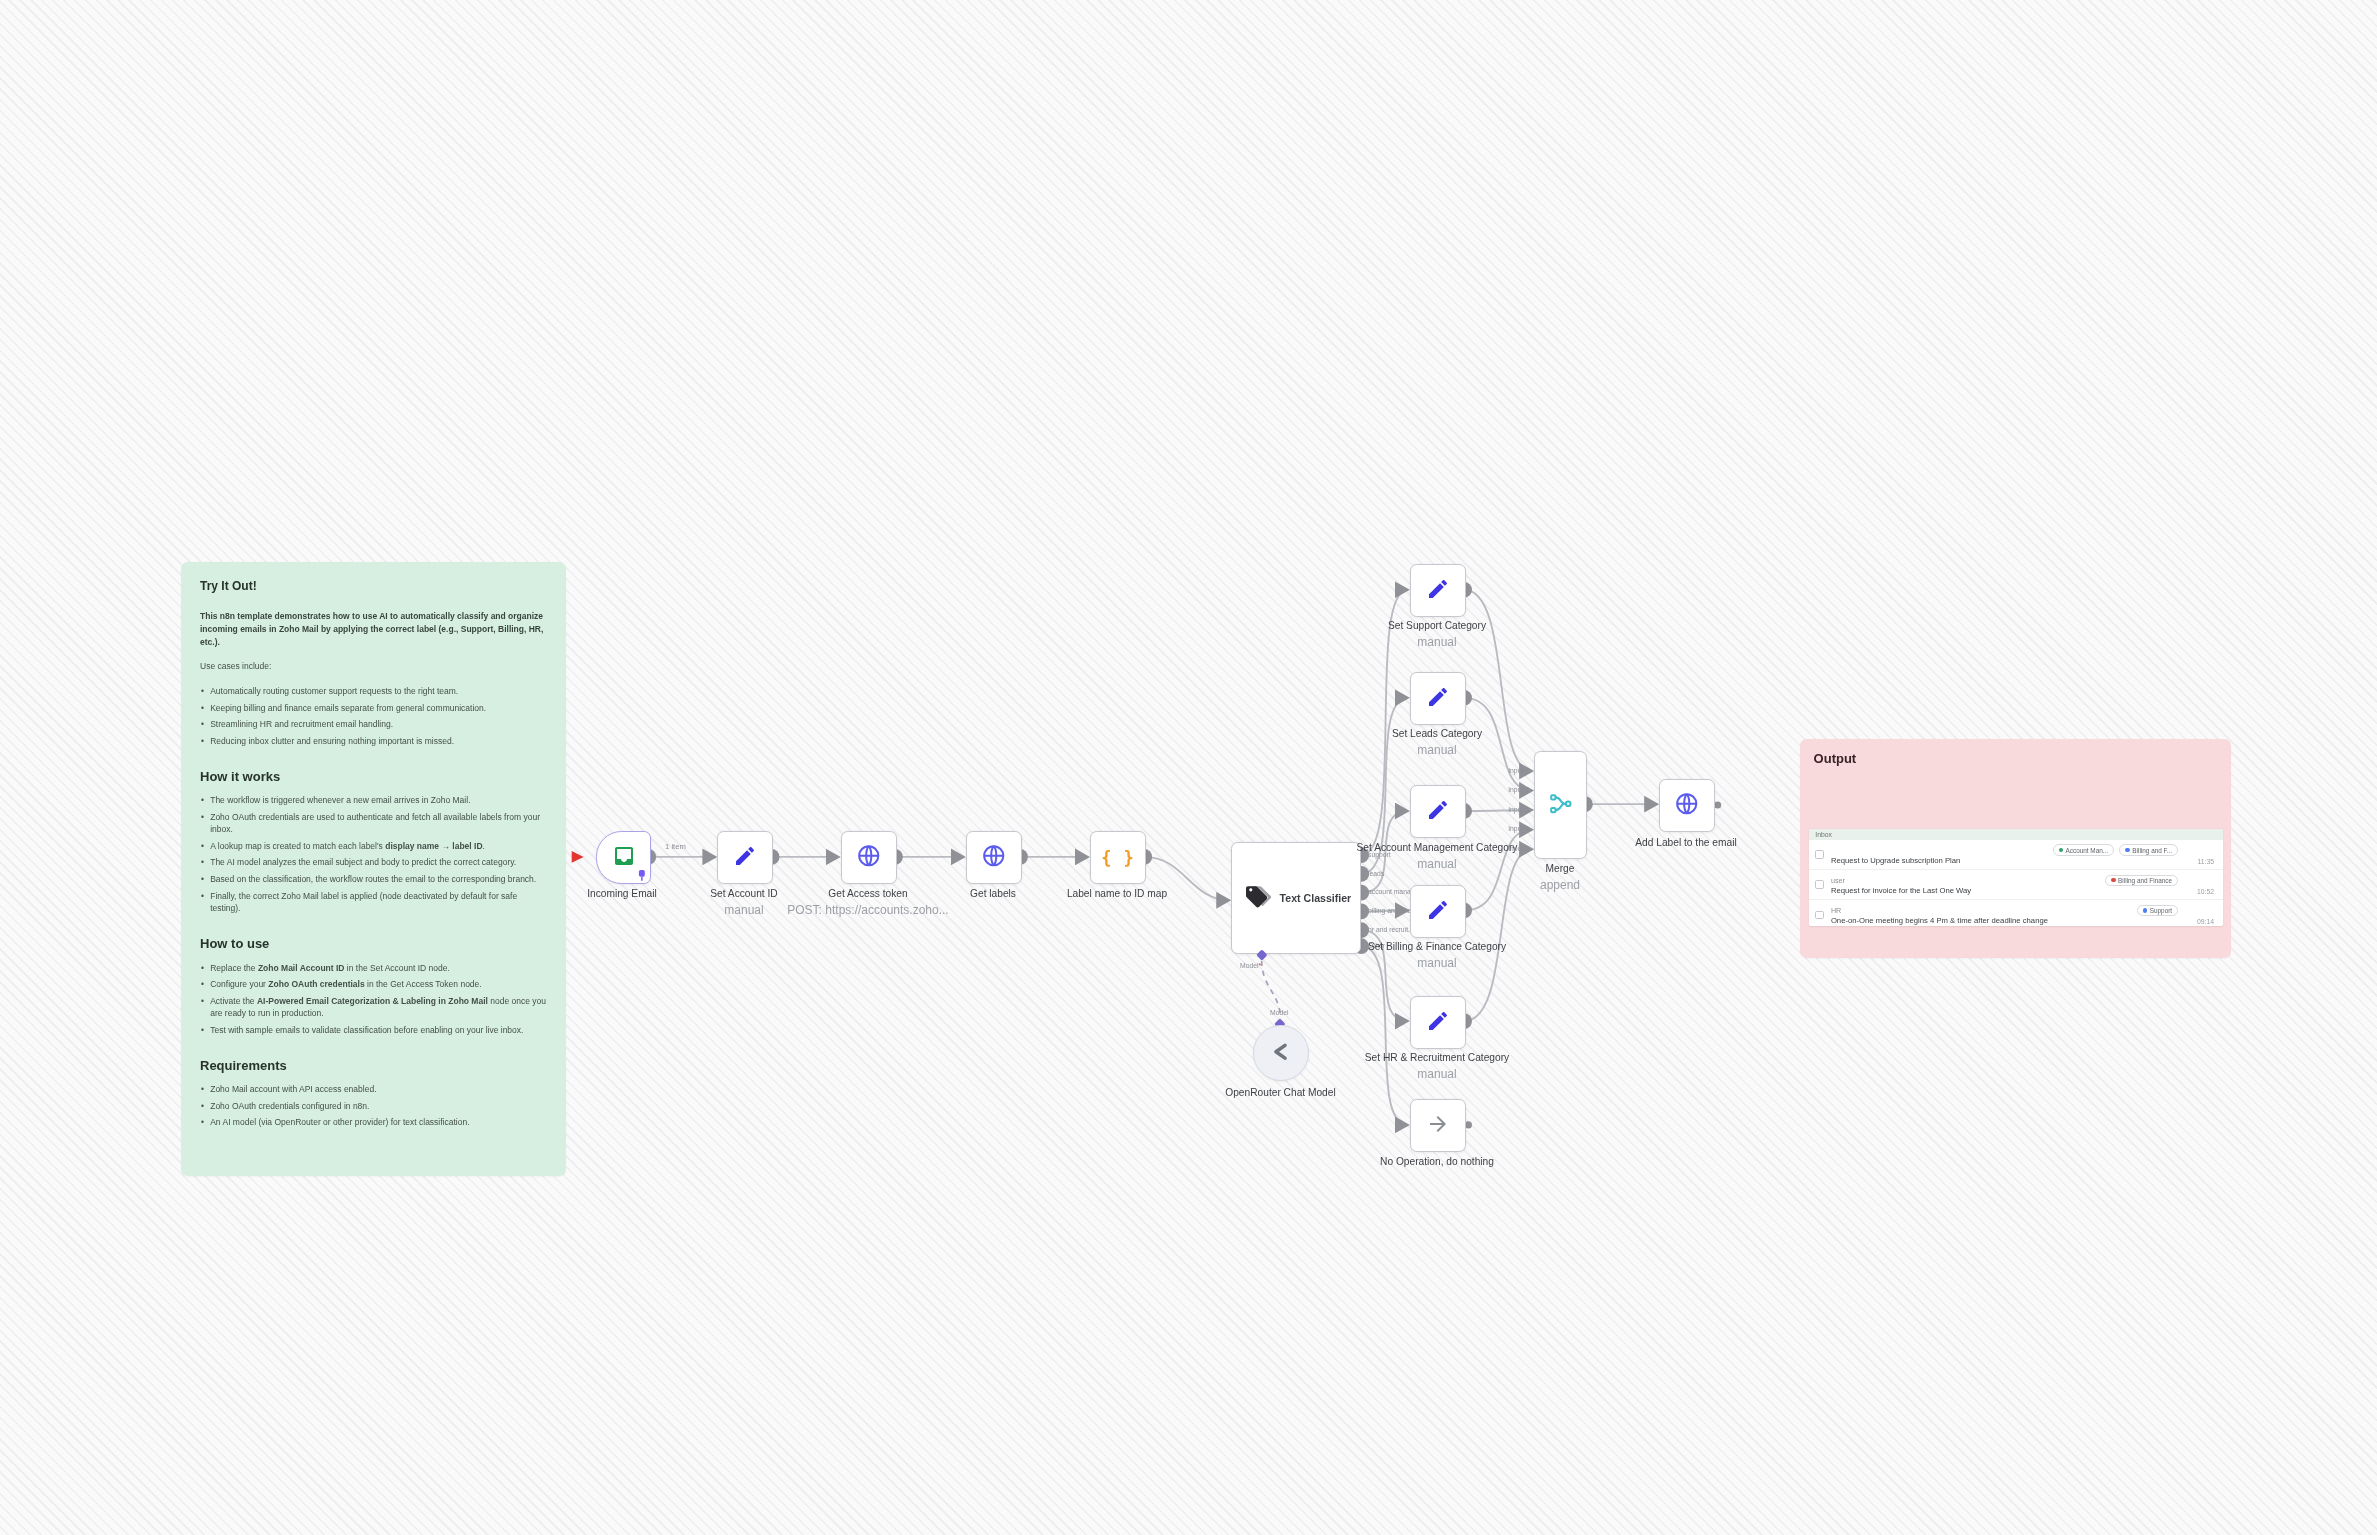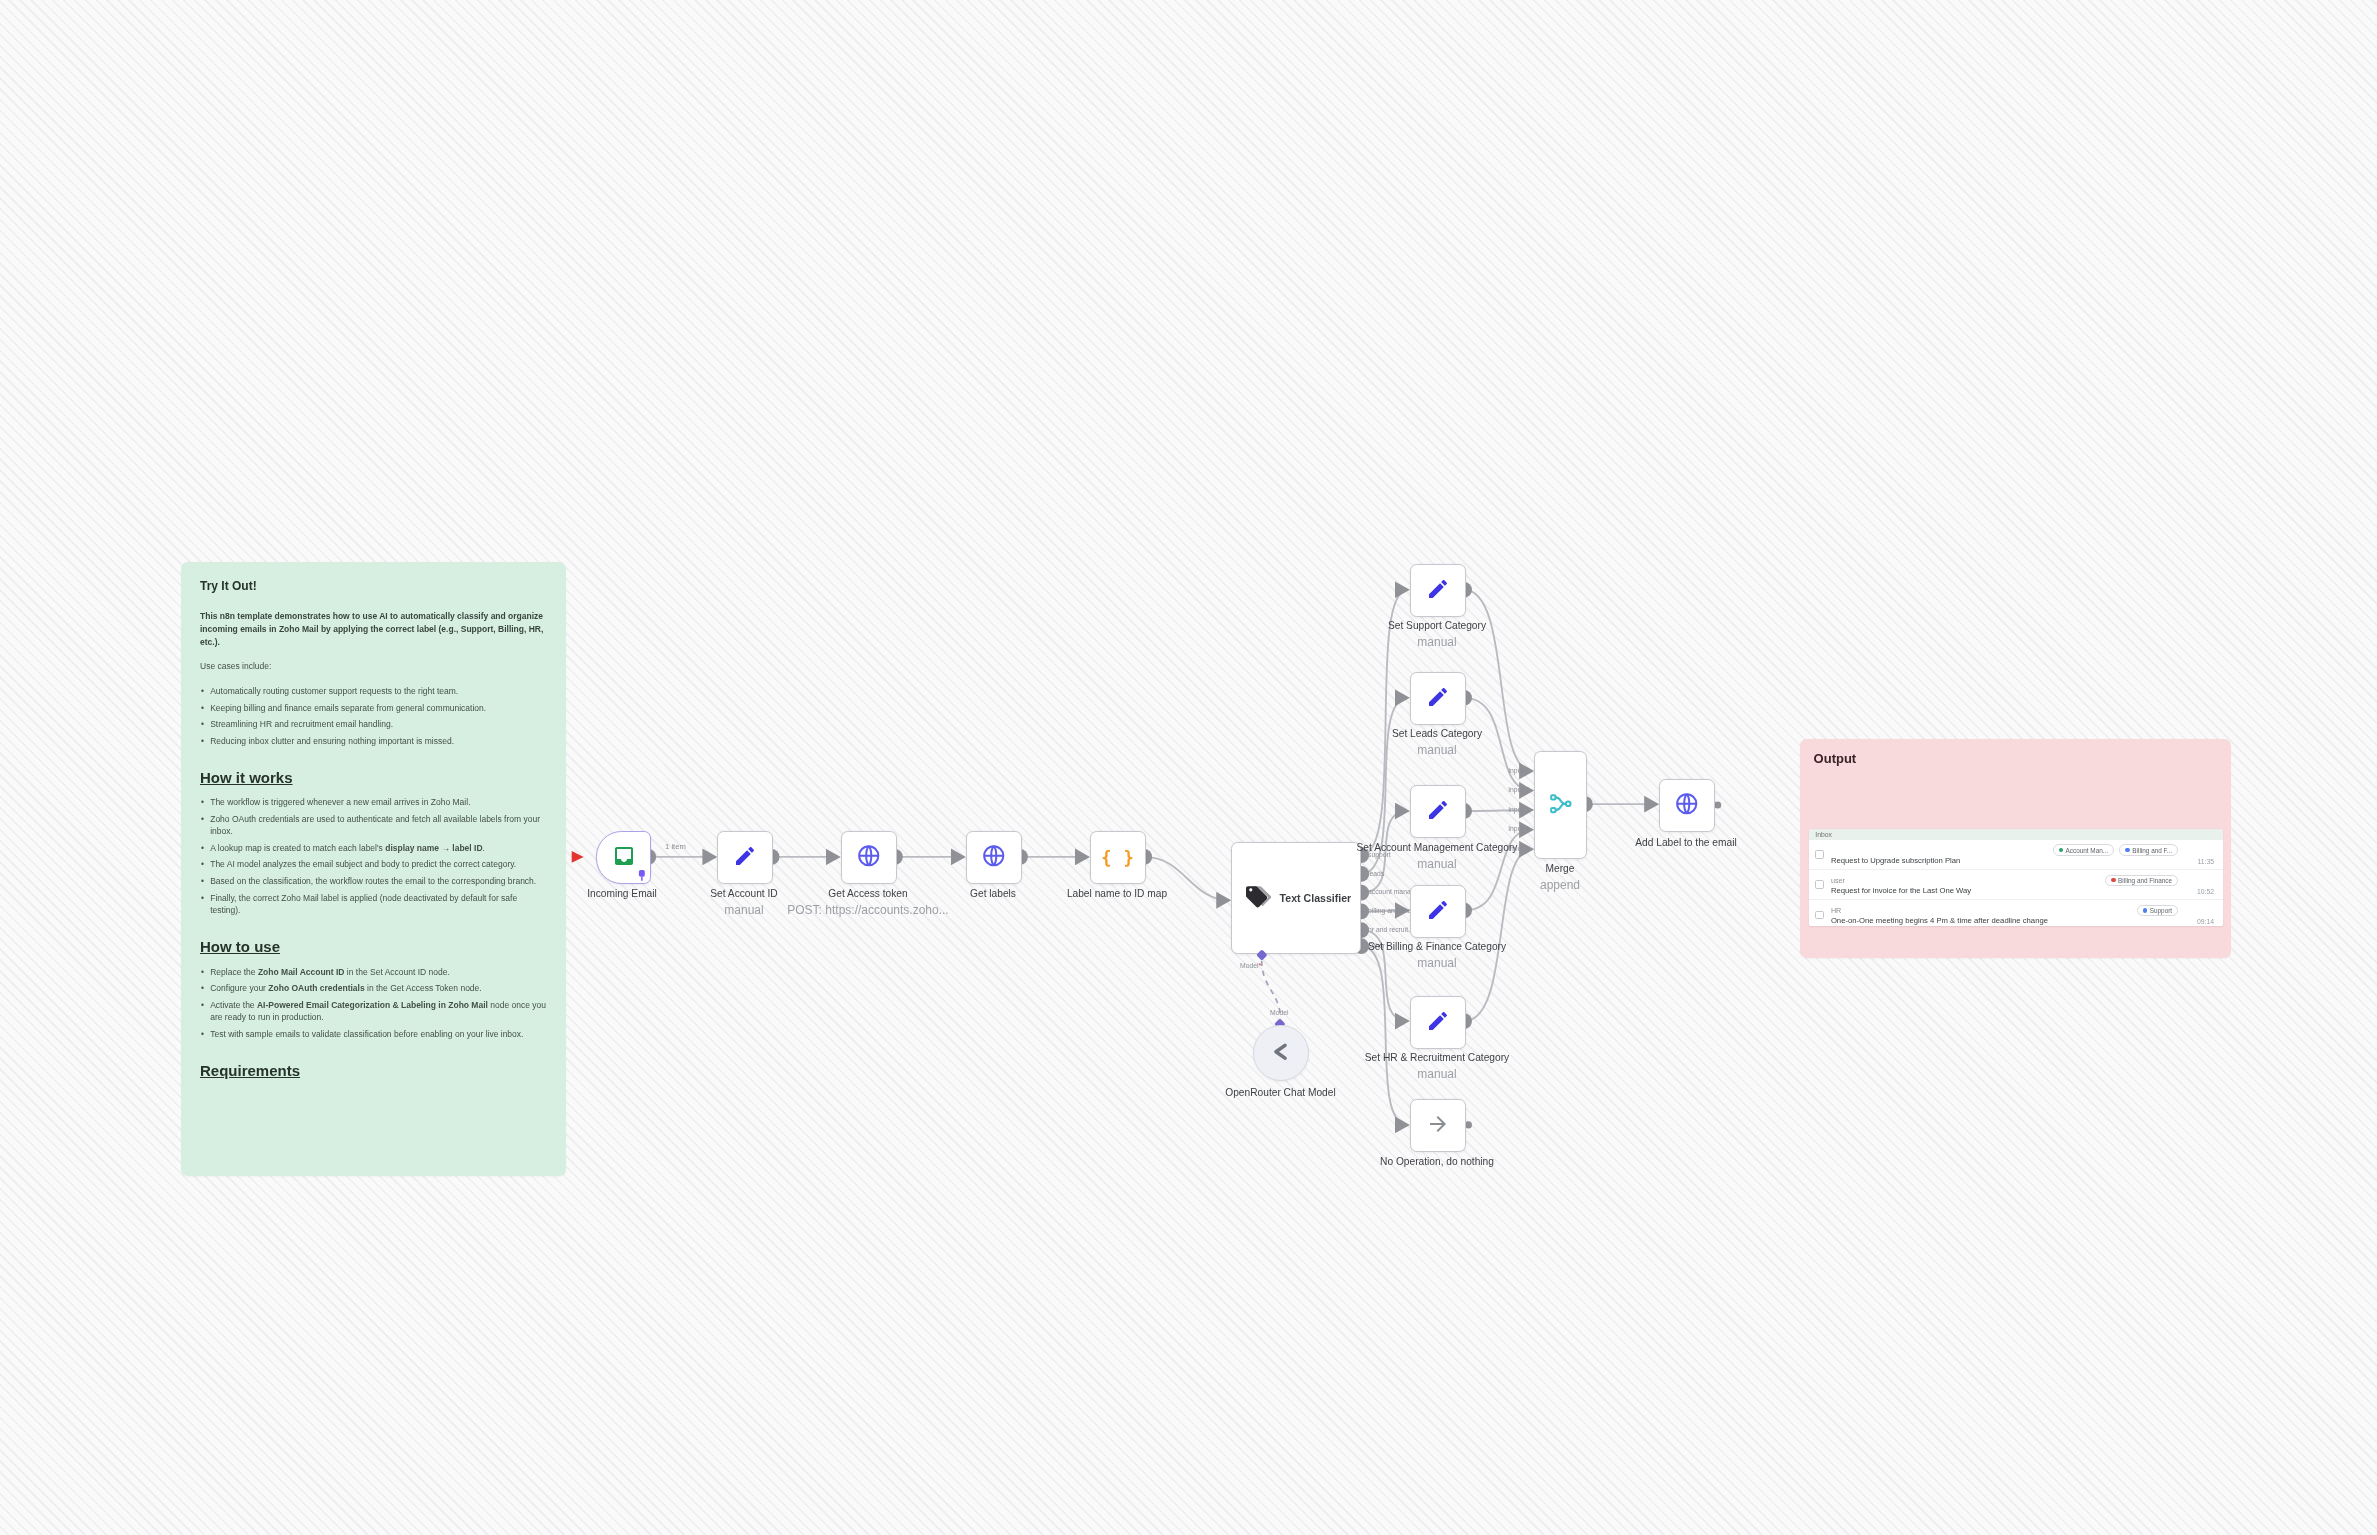--- a/index.html
+++ b/index.html
@@ -41,21 +41,21 @@
   .diamond{position:absolute;width:7.7px;height:7.7px;background:#7468cf;transform:rotate(45deg);border-radius:1.7px;}
   .star{color:#e4342f;}
   .pin{position:absolute;right:4.3px;bottom:3.4px;width:7.7px;height:11px;}
   .codeicon{font-family:"DejaVu Sans Mono",monospace;font-size:17px;font-weight:700;color:#f59a22;letter-spacing:0.9px;}
 
   
   .sticky{position:absolute;border-radius:6.8px;box-shadow:0 0.9px 1.7px rgba(0,0,0,.04);}
   .sticky.green{background:#d7efe1;left:181px;top:562px;width:385px;height:614px;padding:17px 19px;box-sizing:border-box;}
   .sticky.pink{background:#f8d9dc;left:1800px;top:739px;width:431px;height:219px;padding:12px 13.6px;box-sizing:border-box;}
   .sticky h2{margin:0 0 17px 0;font-size:12px;color:#26322b;}
-  .sticky h3{margin:22px 0 10.2px 0;font-size:15px;color:#26322b;text-decoration:underline;}
+  .sticky h3{margin:22px 0 10.2px 0;font-size:13px;color:#26322b;}
   .sticky p{margin:0 0 12px 0;font-size:8.5px;line-height:1.5;color:#44504a;}
   .sticky p.lead{font-weight:700;color:#39453f;}
   .sticky ul{margin:0 0 5.1px 0;padding:0;list-style:none;}
   .sticky li{position:relative;padding-left:10.2px;margin:0 0 4.3px 0;font-size:8.5px;line-height:1.45;color:#44504a;}
   .sticky li::before{content:"•";position:absolute;left:0.9px;color:#44504a;}
   .pink h2{margin:0;font-size:13px;color:#3a2226;}
 
   
   .mailshot{position:absolute;left:8.5px;top:90px;width:414px;height:97px;background:#fff;
     border-radius:2.6px;box-shadow:0 0.9px 1.7px rgba(0,0,0,.08);overflow:hidden;}
@@ -137,20 +137,25 @@
         <li><span>Finally, the correct Zoho Mail label is applied (node deactivated by default for safe testing).</span></li>
       </ul>
     <h3>How to use</h3>
     <ul>
         <li><span>Replace the </span><span style="font-weight: 700;">Zoho Mail Account ID</span><span> in the Set Account ID node.</span></li>
         <li><span>Configure your </span><span style="font-weight: 700;">Zoho OAuth credentials</span><span> in the Get Access Token node.</span></li>
         <li><span>Activate the </span><span style="font-weight: 700;">AI-Powered Email Categorization &amp; Labeling in Zoho Mail</span><span> node once you are ready to run in production.</span></li>
         <li><span>Test with sample emails to validate classification before enabling on your live inbox.</span></li>
       </ul>
     <h3>Requirements</h3>
+    <ul>
+        <li><span>Zoho Mail account with API access enabled.</span></li>
+        <li><span>Zoho OAuth credentials configured in n8n.</span></li>
+        <li><span>An AI model (via OpenRouter or other provider) for text classification.</span></li>
+      </ul>
   </div>
 
   <div class="node trigger" style="left:596px;top:831px">
     <span>
       <svg width="24" height="24" viewBox="0 0 24 24">
           <path fill="#1d9e50" d="M19 3H4.99C3.88 3 3 3.9 3 5v14c0 1.1.88 2 1.99 2H19c1.1 0 2-.9 2-2V5c0-1.1-.9-2-2-2zm0 12h-4c0 1.66-1.35 3-3 3s-3-1.34-3-3H4.99V5H19v10z"></path>
         </svg>
     </span>
     <span class="pin">
       <svg width="7.7" height="11" viewBox="0 0 9 13">

